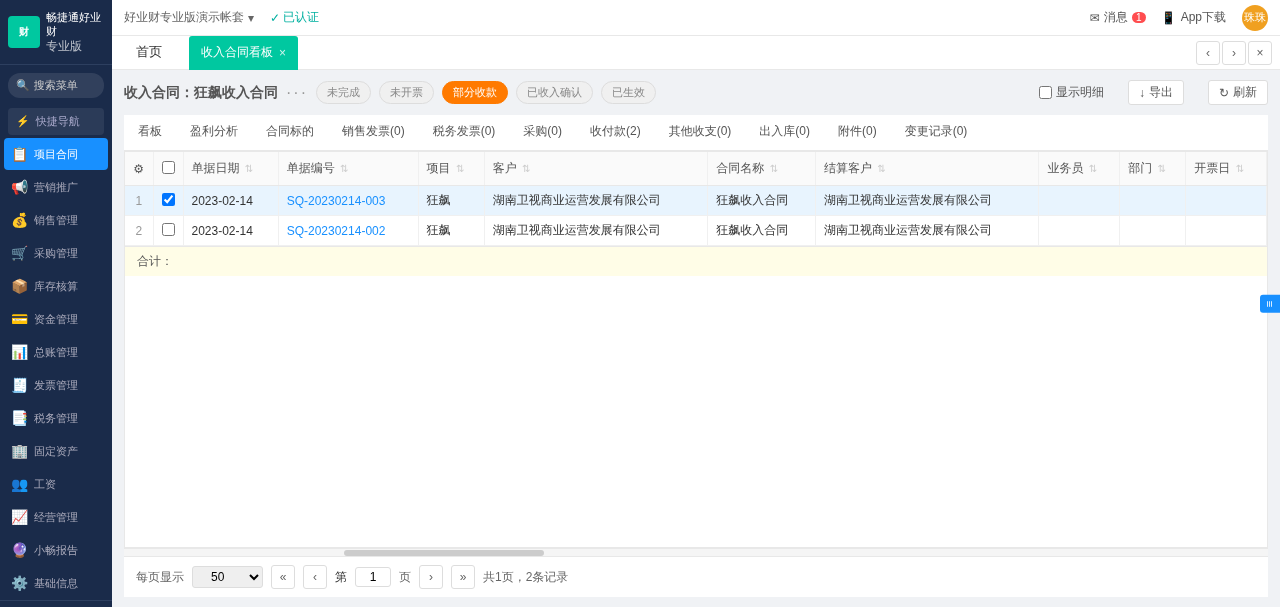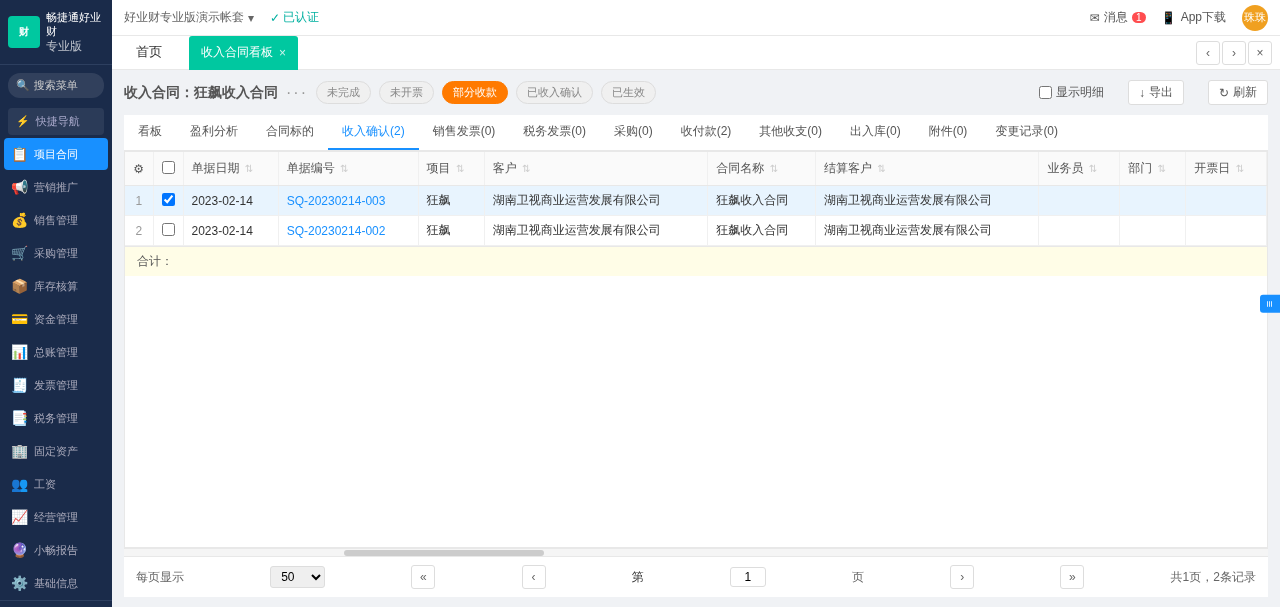--- a/index.html
+++ b/index.html
@@ -74,23 +74,23 @@
     .row-num { color: #999; text-align: center; }
     .col-checkbox { width: 28px; text-align: center; }
     .col-settings { width: 28px; text-align: center; }
     .sort-icon { color: #ccc; font-size: 10px; margin-left: 2px; }
 
     
     .table-footer { background: #fffde7; border-top: 1px solid #e8e8e8; padding: 6px 12px; display: flex; align-items: center; gap: 8px; font-size: 12px; flex-shrink: 0; }
     .footer-label { color: #555; font-weight: 500; }
 
     
-    .pagination { display: flex; align-items: center; justify-content: space-between; padding: 8px 12px; background: #fff; border-top: 1px solid #e8e8e8; flex-shrink: 0; gap: 8px; font-size: 12px; }
+    .pagination { display: flex; align-items: center; justify-content: flex-start; padding: 8px 12px; background: #fff; border-top: 1px solid #e8e8e8; flex-shrink: 0; gap: 8px; font-size: 12px; }
     .page-size-label { color: #666; }
-    .page-size-select { border: 1px solid #ddd; border-radius: 3px; padding: 2px 6px; font-size: 12px; cursor: pointer; }
+    .page-size-select { border: 1px solid #ddd; border-radius: 3px; padding: 2px 14px; font-size: 12px; cursor: pointer; }
     .page-nav-btn { width: 24px; height: 24px; display: flex; align-items: center; justify-content: center; border: 1px solid #ddd; border-radius: 3px; cursor: pointer; color: #666; background: #fff; }
     .page-input { width: 36px; text-align: center; border: 1px solid #ddd; border-radius: 3px; padding: 2px 4px; font-size: 12px; }
     .page-info { color: #666; }
 
     
     .right-panel { position: absolute; right: 0; top: 50%; transform: translateY(-50%); background: #1890ff; color: white; padding: 6px 4px; border-radius: 3px 0 0 3px; cursor: pointer; writing-mode: vertical-rl; font-size: 11px; }
 
     
     .table-container::-webkit-scrollbar { height: 6px; width: 6px; }
     .table-container::-webkit-scrollbar-thumb { background: #ccc; border-radius: 3px; }
@@ -254,21 +254,20 @@
           <span>↻</span>
           <span>刷新</span>
         </button>
       </div>
     </div>
 
     <div class="sub-tabs" id="sub-tabs-container">
         <div class="sub-tab">看板</div>
         <div class="sub-tab">盈利分析</div>
         <div class="sub-tab">合同标的</div>
-        <div class="sub-tab active">收入确认(2)</div>
         <div class="sub-tab">销售发票(0)</div>
         <div class="sub-tab">税务发票(0)</div>
         <div class="sub-tab">采购(0)</div>
         <div class="sub-tab">收付款(2)</div>
         <div class="sub-tab">其他收支(0)</div>
         <div class="sub-tab">出入库(0)</div>
         <div class="sub-tab">附件(0)</div>
         <div class="sub-tab">变更记录(0)</div>
       </div>
 

